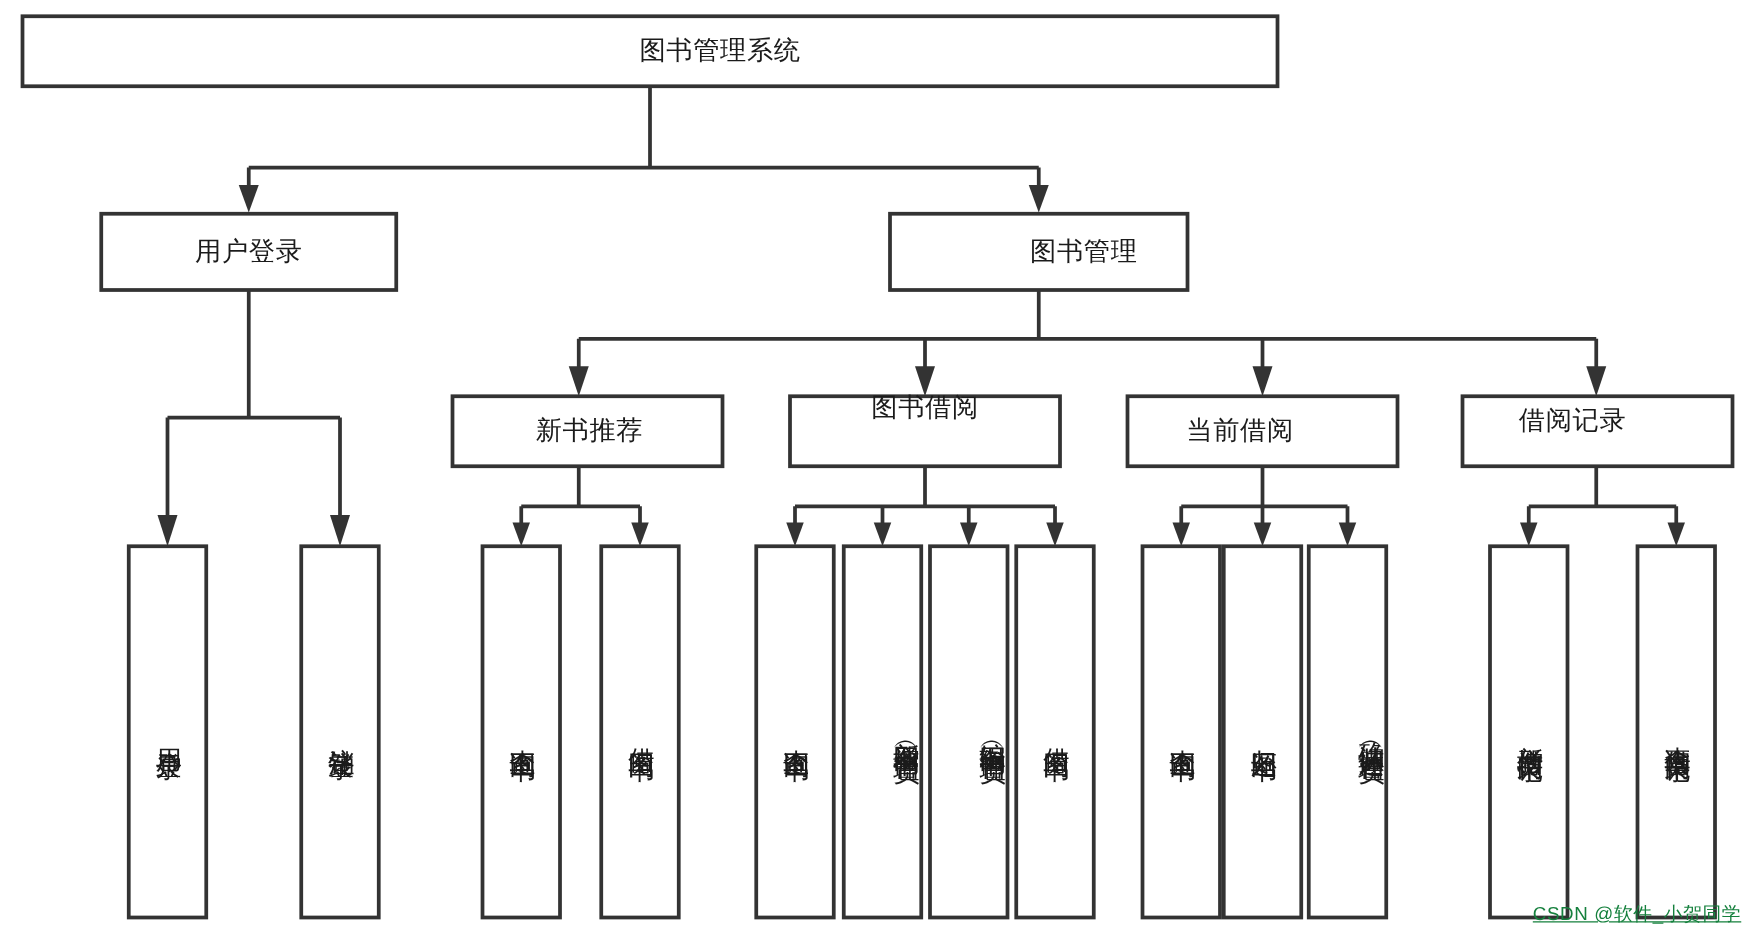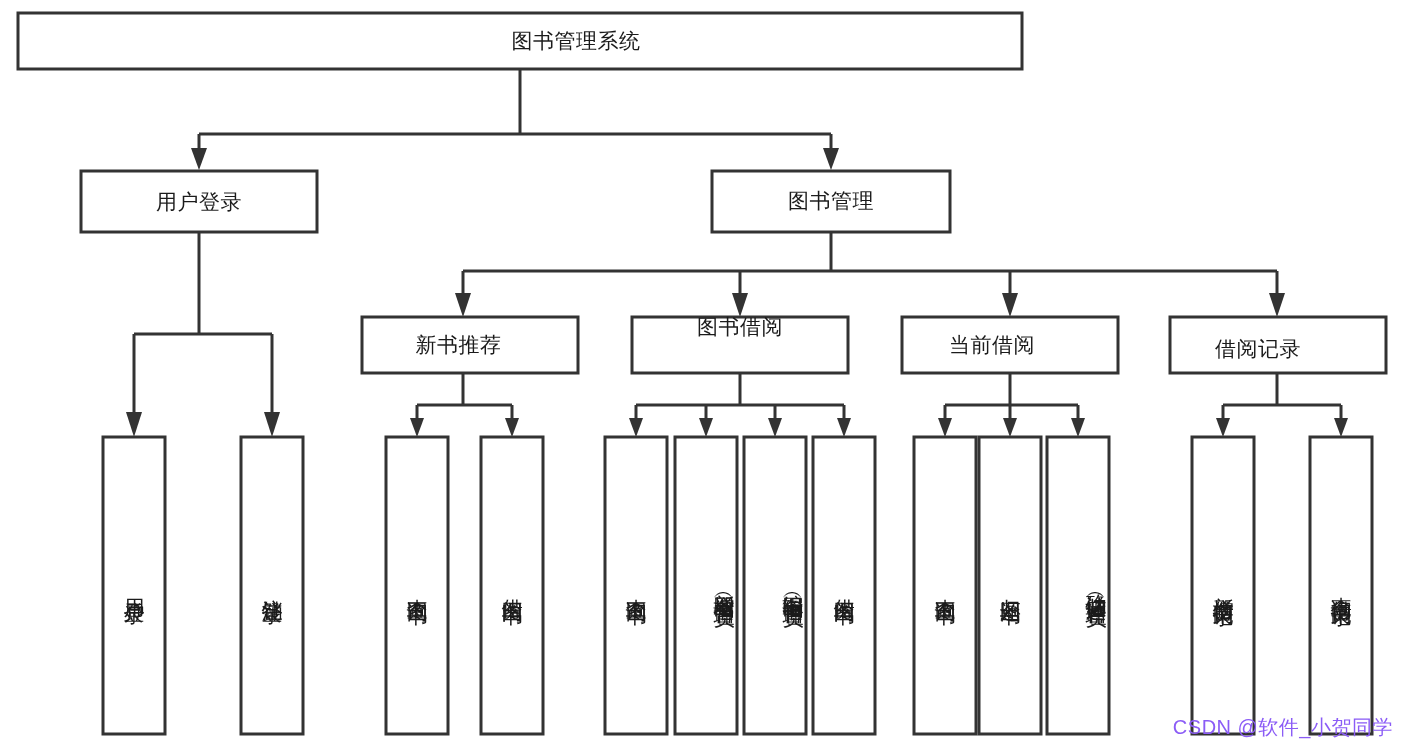--- a/index.html
+++ b/index.html
@@ -63,25 +63,26 @@
     font-size: 21px;
     line-height: 1.25;
     letter-spacing: 2px;
     align-items: center;
     justify-content: center;
   }
   .watermark {
     position: absolute;
     right: 12px;
     bottom: 6px;
-    font-size: 20px;
-    color: #8b5cf6;
+    font-size: 15px;
+    color: #15803d;
     font-family: "Liberation Sans", "DejaVu Sans", sans-serif;
     white-space: nowrap;
     letter-spacing: 0.5px;
+    text-decoration: underline;
   }
 </style>
 </head>
 <body>
 
 <div id="diagram-root">
 
   <svg class="diagram-canvas" viewBox="0 0 1405 747">
 
     <g>
@@ -183,26 +184,26 @@
     <rect class="node-rect" x="1047" y="437" width="62" height="297"></rect>
 
     <rect class="node-rect" x="1192" y="437" width="62" height="297"></rect>
     <rect class="node-rect" x="1310" y="437" width="62" height="297"></rect>
 
   </svg>
 
   <div class="node-label horizontal" style="left:18px; top:13px; width:1116px; height:56px;">图书管理系统</div>
 
   <div class="node-label horizontal" style="left:81px; top:171px; width:236px; height:61px;">用户登录</div>
-  <div class="node-label horizontal" style="left:712px; top:171px; width:238px; height:61px;font-family:Liberation Serif, serif;">图书管理</div>
-
-  <div class="node-label horizontal" style="left:352px; top:317px; width:213px; height:56px;">新书推荐</div>
+  <div class="node-label horizontal" style="left:748px; top:171px; width:238px; height:61px;">图书管理</div>
+
+  <div class="node-label horizontal" style="left:365px; top:317px; width:213px; height:56px;">新书推荐</div>
   <div class="node-label horizontal" style="left:632px; top:299px; width:216px; height:56px;">图书借阅</div>
   <div class="node-label horizontal" style="left:902px; top:317px; width:180px; height:56px;">当前借阅</div>
-  <div class="node-label horizontal" style="left:1170px; top:321px; width:176px; height:56px;">借阅记录</div>
+  <div class="node-label horizontal" style="left:1170px; top:309px; width:176px; height:56px;">借阅记录</div>
 
   <div class="node-label vertical" style="left:103px; top:437px; width:62px; height:297px;">用户登录</div>
   <div class="node-label vertical" style="left:241px; top:437px; width:62px; height:297px;">注销登录</div>
 
   <div class="node-label vertical" style="left:386px; top:437px; width:62px; height:297px;">查询图书</div>
   <div class="node-label vertical" style="left:481px; top:437px; width:62px; height:297px;">借阅图书</div>
 
   <div class="node-label vertical" style="left:605px; top:437px; width:62px; height:297px;">查询图书</div>
   <div class="node-label vertical" style="left:675px; top:437px; width:62px; height:297px; align-items:flex-start;">新增图书（管理员）</div>
   <div class="node-label vertical" style="left:744px; top:437px; width:62px; height:297px; align-items:flex-start;">编辑图书（管理员）</div>

